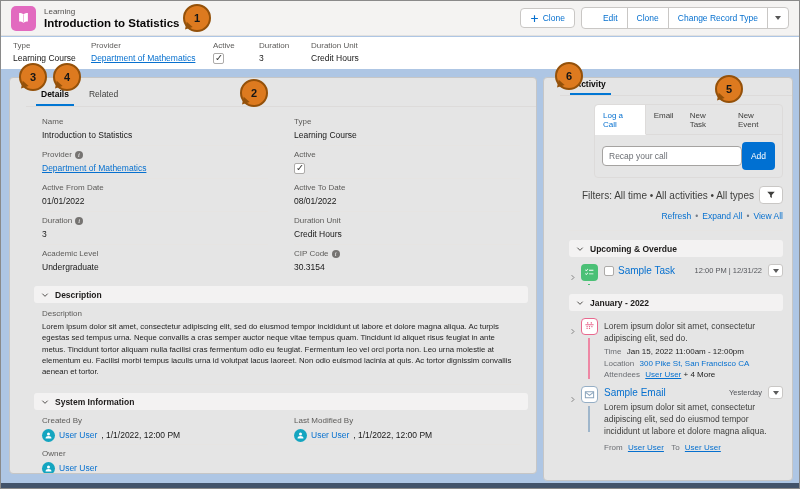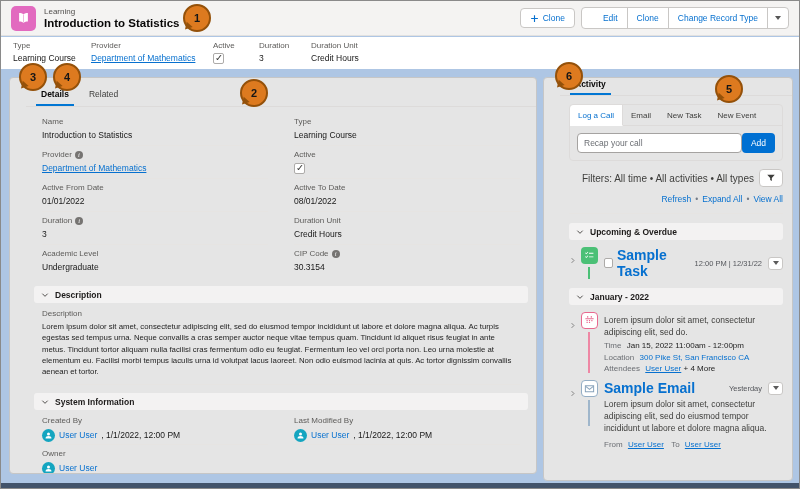--- a/index.html
+++ b/index.html
@@ -64,30 +64,30 @@
   .sysgrid{display:grid;grid-template-columns:1fr 1fr;column-gap:26px;padding:2px 16px 0;}
   .with-avatar{display:flex;align-items:center;gap:4px;}
   .avatar{width:13px;height:13px;border-radius:50%;background:#14A5C0;display:flex;
     align-items:center;justify-content:center;flex:none;}
 
   
   .r-tabs{height:18px;border-bottom:1px solid #DDDBDA;display:flex;align-items:flex-end;padding-left:15px;}
   .r-tab{font-size:8.5px;font-weight:bold;color:#080707;padding-bottom:6px;position:relative;cursor:pointer;}
   .r-tab::after{content:"";position:absolute;left:-5px;right:-5px;bottom:0;height:2px;background:#0176D3;}
   .r-body{padding:8px 9px 0;}
-  .composer{border:1px solid #DDDBDA;border-radius:4px;}
+  .composer{border:1px solid #DDDBDA;border-radius:4px;margin-left:25px;}
   .subtabs{display:flex;border-bottom:1px solid #DDDBDA;}
   .subtab{font-size:8px;color:#3E3E3C;padding:6px 8px 5px;cursor:pointer;}
   .subtab.active{color:#0670CF;border-right:1px solid #DDDBDA;margin-bottom:-1px;background:#fff;
     border-bottom:1px solid #fff;border-top-left-radius:4px;}
   .compose-row{display:flex;align-items:center;padding:7px;}
   .recap-input{flex:1;height:20px;border:1px solid #A5A3A1;border-radius:4px;font-size:8.5px;
     padding:0 6px;color:#333;outline:none;min-width:0;font-family:"Liberation Sans",sans-serif;}
   .recap-input::placeholder{color:#6B6E73;}
-  .add-btn{width:33px;height:20px;background:#0070D2;color:#fff;font-size:8.5px;border-radius:4px;
+  .add-btn{width:33px;height:28px;background:#0070D2;color:#fff;font-size:8.5px;border-radius:4px;
     display:flex;align-items:center;justify-content:center;flex:none;cursor:pointer;}
   .filters-row{display:flex;align-items:center;justify-content:flex-end;margin-top:8px;gap:5px;}
   .filters-text{font-size:10px;color:#3E3E3C;}
   .funnel-btn{width:24px;height:18px;border:1px solid #C9C7C5;border-radius:4px;background:#fff;
     display:flex;align-items:center;justify-content:center;cursor:pointer;}
   .links-row{display:flex;justify-content:flex-end;margin-top:7px;font-size:8.5px;gap:4px;}
   .links-row .sep{color:#747C88;}
   .tl-divider{border-top:1px solid #E6E4E2;margin-top:9px;}
   .tl-sec{margin:9px 0 0;background:#F3F2F2;border-radius:3px;height:17px;display:flex;
     align-items:center;padding:0 7px;gap:6px;}
@@ -97,21 +97,21 @@
   .tl-icon{width:17px;height:17px;border-radius:4px;display:flex;align-items:center;justify-content:center;flex:none;}
   .tl-icon.task{background:#4BC076;}
   .tl-icon.event{background:#fff;border:1px solid #E8688E;}
   .tl-icon.email{background:#fff;border:1px solid #95AEC5;}
   .tl-line{width:2px;flex:1;margin-top:3px;}
   .tl-line.green{background:#4BC076;}
   .tl-line.pink{background:#EE87A4;}
   .tl-line.steel{background:#9FB6CB;flex:none;height:26px;}
   .tl-content{flex:1;min-width:0;}
   .tl-head{display:flex;align-items:center;gap:4px;}
-  .tl-title{font-size:14px;font-weight:bold;color:#0670CF;cursor:pointer;}
+  .tl-title{font-size:10px;font-weight:normal;color:#0670CF;cursor:pointer;}
   .tl-meta{margin-left:auto;font-size:7.5px;color:#54565B;white-space:nowrap;}
   .caret-btn{width:15px;height:13px;border:1px solid #C9C7C5;border-radius:3px;background:#fff;
     display:flex;align-items:center;justify-content:center;margin-left:2px;flex:none;cursor:pointer;}
   .caret-sm{width:0;height:0;border-left:3px solid transparent;border-right:3px solid transparent;
     border-top:4px solid #5B5B5B;}
   .tl-body{font-size:8.5px;color:#3E3E3C;margin-top:3px;line-height:1.4;}
   .tl-kv{font-size:8px;margin-top:2.5px;}
   .kv-label{color:#6B6E73;margin-right:3px;}
   .kv-value{color:#232323;}
   .cbx.small{width:10px;height:10px;}

